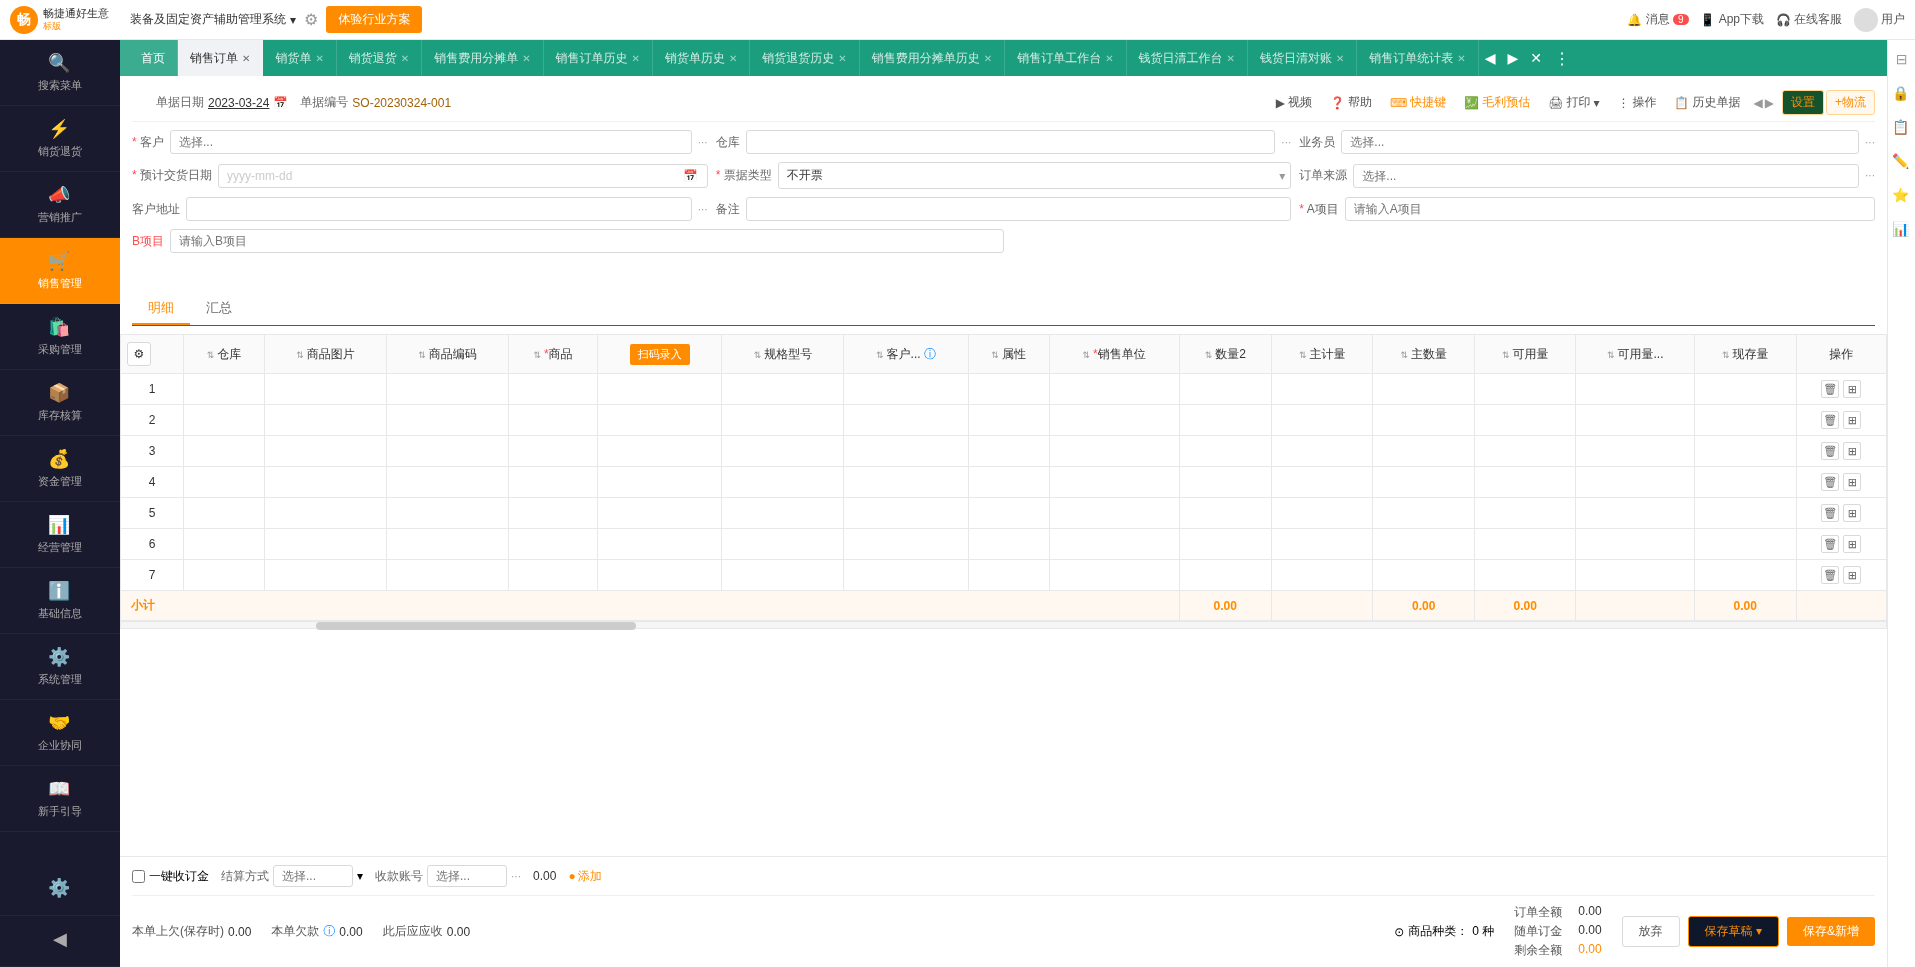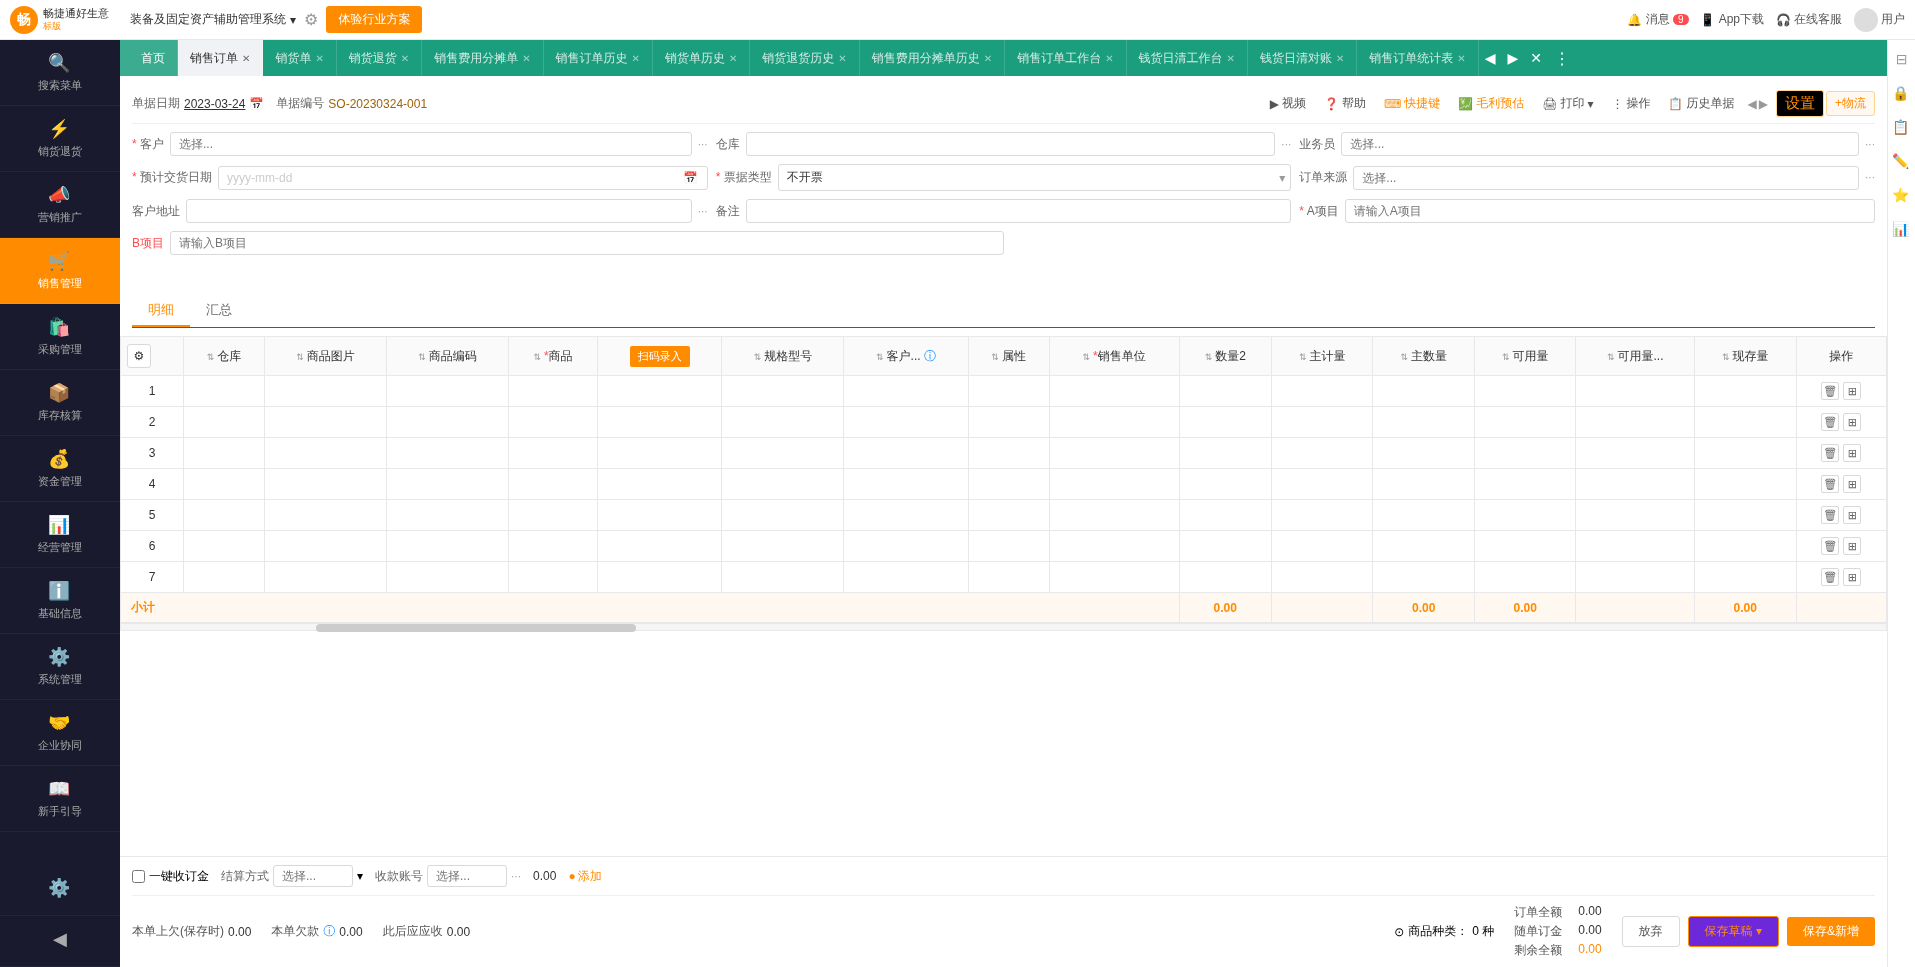--- a/index.html
+++ b/index.html
@@ -188,20 +188,21 @@
       padding: 6px 0;
       border-bottom: 1px solid #f0f0f0;
       margin-bottom: 8px;
     }
     .form-toolbar-left {
       display: flex;
       align-items: center;
       gap: 12px;
       font-size: 12px;
       color: #666;
+      margin-left: 24px;
     }
     .form-toolbar-right {
       display: flex;
       align-items: center;
       gap: 8px;
       font-size: 12px;
     }
     .toolbar-btn {
       display: flex;
       align-items: center;
@@ -403,21 +404,21 @@
     .btn-discard {
       background: white;
       border: 1px solid #d9d9d9;
       padding: 6px 16px;
       border-radius: 3px;
       cursor: pointer;
       font-size: 12px;
       color: #555;
     }
     .btn-save-draft {
-      background: #6d28d9;
+      background: #0f172a;
       border: 1px solid #ff8c00;
       padding: 6px 16px;
       border-radius: 3px;
       cursor: pointer;
       font-size: 12px;
       color: #ff8c00;
     }
     .btn-save-new {
       background: #ff8c00;
       border: none;
@@ -708,21 +709,21 @@
             </div>
             <div class="toolbar-btn">
               <span>📋</span>
               <span>历史单据</span>
             </div>
             <div style="display:flex;gap:2px;align-items:center;">
               <span style="cursor:pointer;color:#999;">◀</span>
               <span style="cursor:pointer;color:#999;">▶</span>
             </div>
             <div style="display:flex;gap:2px;align-items:center;">
-              <button style="background:#000000;border:1px solid #ffd591;color:#ff8c00;padding:3px 8px;border-radius:3px;cursor:pointer;font-size:15px;">设置</button>
+              <button style="background:#14532d;border:1px solid #ffd591;color:#ff8c00;padding:3px 8px;border-radius:3px;cursor:pointer;font-size:12px;">设置</button>
               <button style="background:#fff8f0;border:1px solid #ffd591;color:#ff8c00;padding:3px 8px;border-radius:3px;cursor:pointer;font-size:12px;">+物流</button>
             </div>
           </div>
         </div>
 
         <div class="form-row">
           <div class="form-field" style="flex:1.5">
             <label class="form-label required">客户</label>
             <input class="form-input form-input-wide" type="text" placeholder="选择..." style="">
             <span class="field-dots">···</span>

